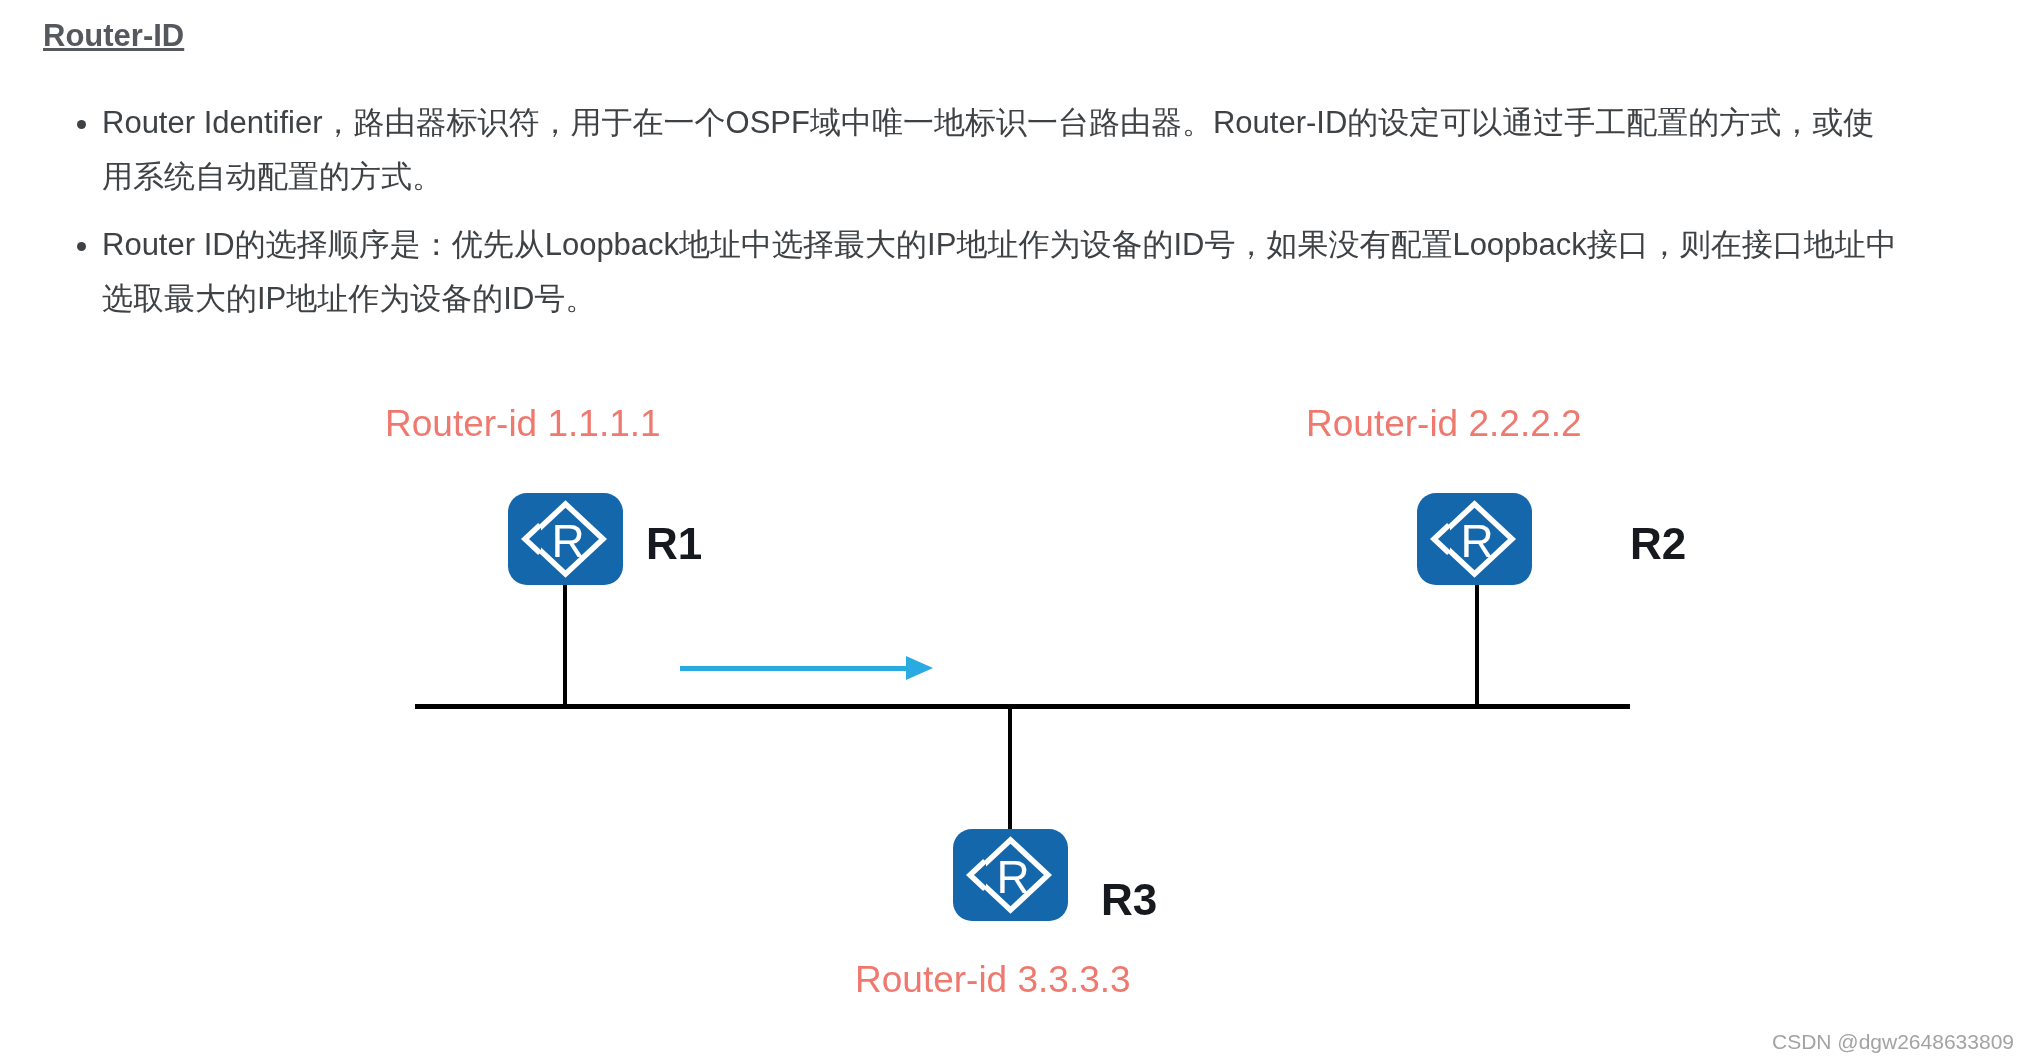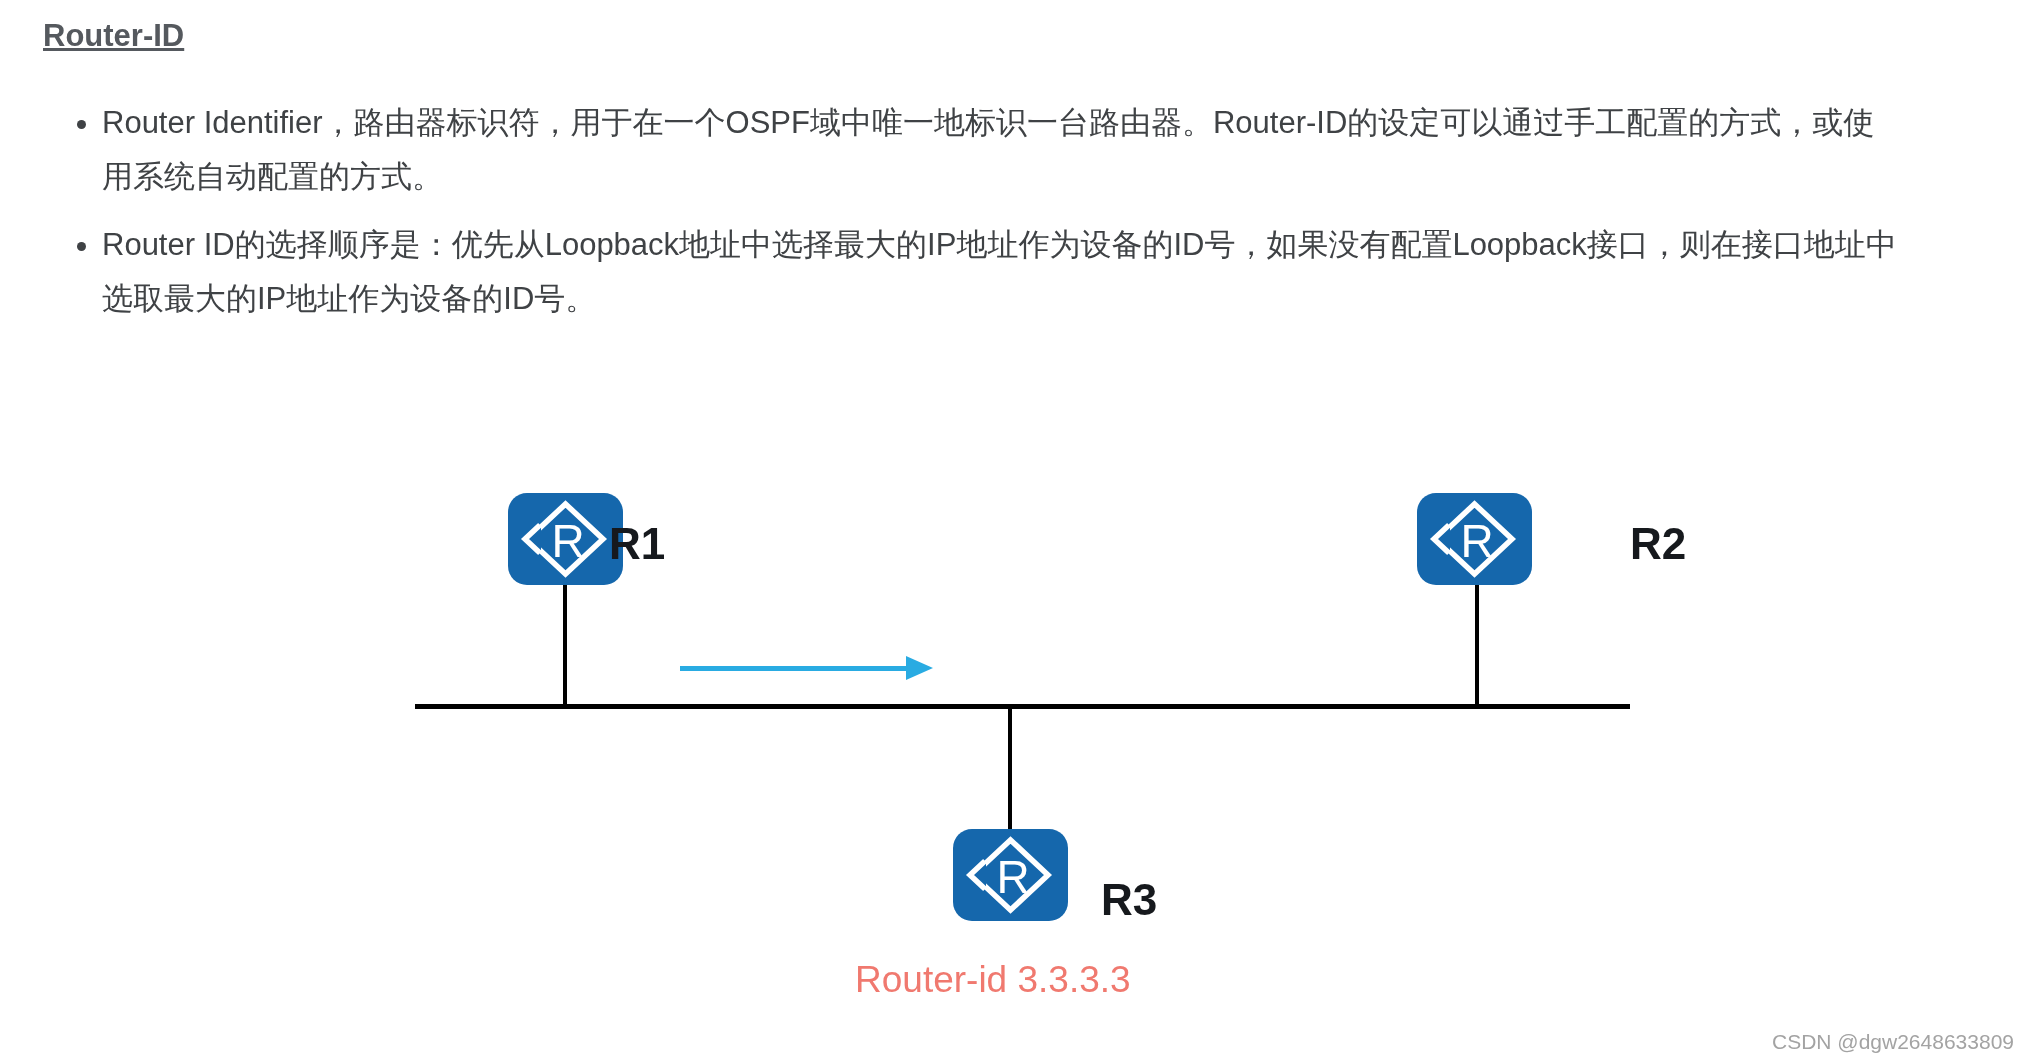--- a/index.html
+++ b/index.html
@@ -47,21 +47,21 @@
   .node-r3 { left: 953px;  top: 829px; }
   .router-node svg { width: 100%; height: 100%; display: block; }
 
   .router-name {
     position: absolute;
     font-size: 44px;
     font-weight: 600;
     color: #16191d;
     line-height: 1;
   }
-  .name-r1 { left: 609px;  top: 522px; }
+  .name-r1 { left: 646px;  top: 522px; }
   .name-r2 { left: 1630px; top: 522px; }
   .name-r3 { left: 1101px; top: 858px; margin-top: 20px; }
 
   .router-id-label {
     position: absolute;
     font-size: 37px;
     color: var(--id-salmon, #f0796f);
     line-height: 1.1;
     white-space: nowrap;
   }
@@ -114,20 +114,22 @@
   </li>
 </ul>
 
 <div class="diagram">
 
   <div class="conn-line bus-line"></div>
   <div class="conn-line link-r1"></div>
   <div class="conn-line link-r2"></div>
   <div class="conn-line link-r3"></div>
 
+  <div class="router-id-label rid-1">Router-id 1.1.1.1</div>
+  <div class="router-id-label rid-2">Router-id 2.2.2.2</div>
   <div class="router-id-label rid-3">Router-id 3.3.3.3</div>
 
   <div class="router-node node-r1">
     <svg viewBox="0 0 115 92">
       <rect x="0" y="0" width="115" height="92" rx="19" fill="var(--router-blue, #1567ac)"></rect>
       <path d="M20 46 L57.5 11 L95 46 L57.5 81 Z" fill="none" stroke="#ffffff" stroke-width="5.5"></path>
       <rect x="8" y="33" width="25" height="26" fill="var(--router-blue, #1567ac)"></rect>
       <polyline points="32,32 17,46 32,60" fill="none" stroke="#ffffff" stroke-width="5.5"></polyline>
       <text x="60" y="48" text-anchor="middle" dominant-baseline="central" font-size="46" fill="#ffffff" font-family="Liberation Sans, DejaVu Sans, sans-serif">R</text>
     </svg>

